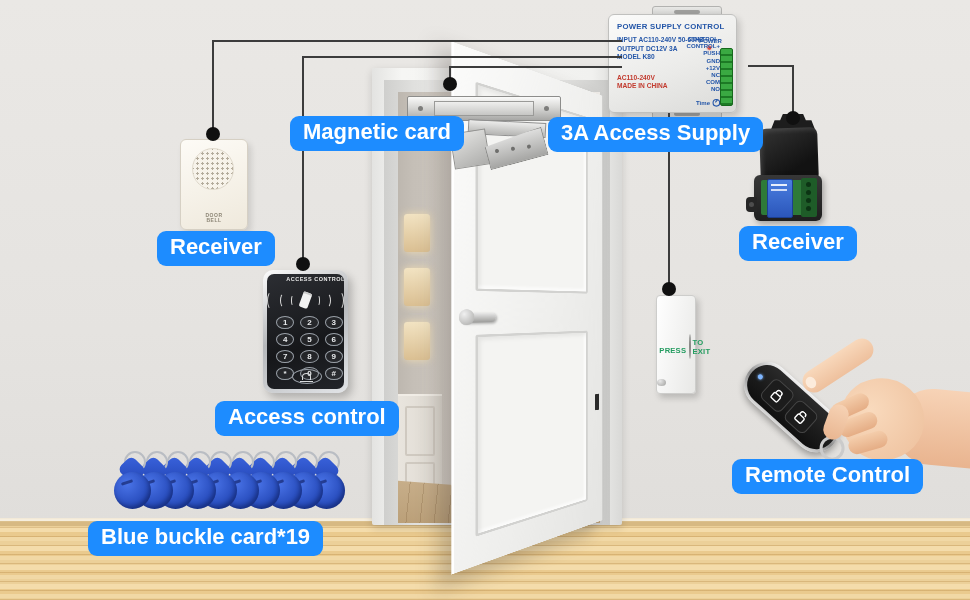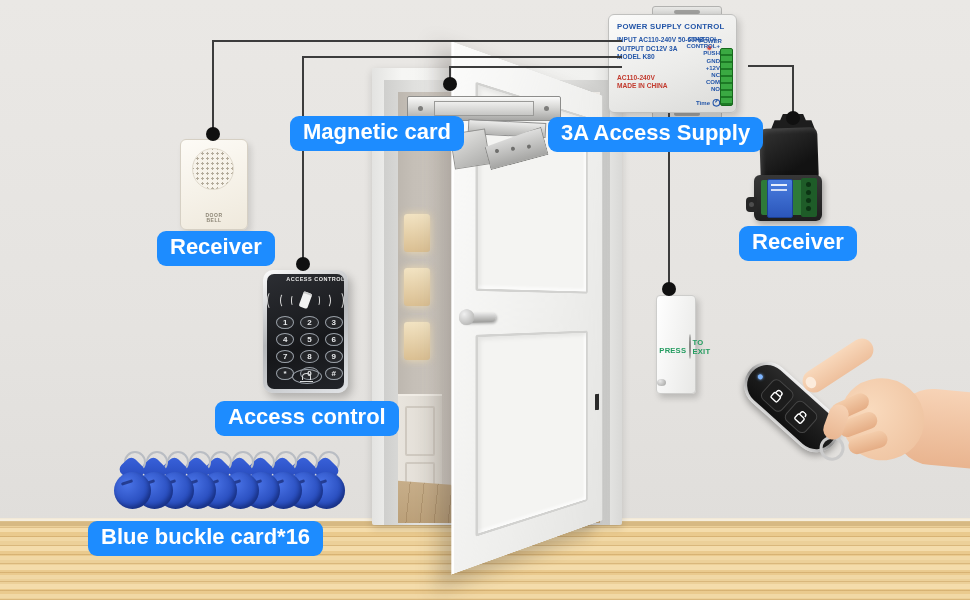--- a/index.html
+++ b/index.html
@@ -415,15 +415,16 @@
       <circle cx="793" cy="118" r="7"></circle>
       <circle cx="669" cy="289" r="7"></circle>
     </g>
   </svg>
 
   <div class="lbl" id="lbl-maglock">Magnetic card</div>
   <div class="lbl" id="lbl-psu">3A Access Supply</div>
   <div class="lbl" id="lbl-bell">Receiver</div>
   <div class="lbl" id="lbl-kp">Access control</div>
   <div class="lbl" id="lbl-rcv">Receiver</div>
-  <div class="lbl" id="lbl-fobs">Blue buckle card*16</div>
+  <div class="lbl" id="lbl-remote">Remote Control</div>
+  <div class="lbl" id="lbl-fobs">Blue buckle card*19</div>
 
 </div>
 
 </body></html>

